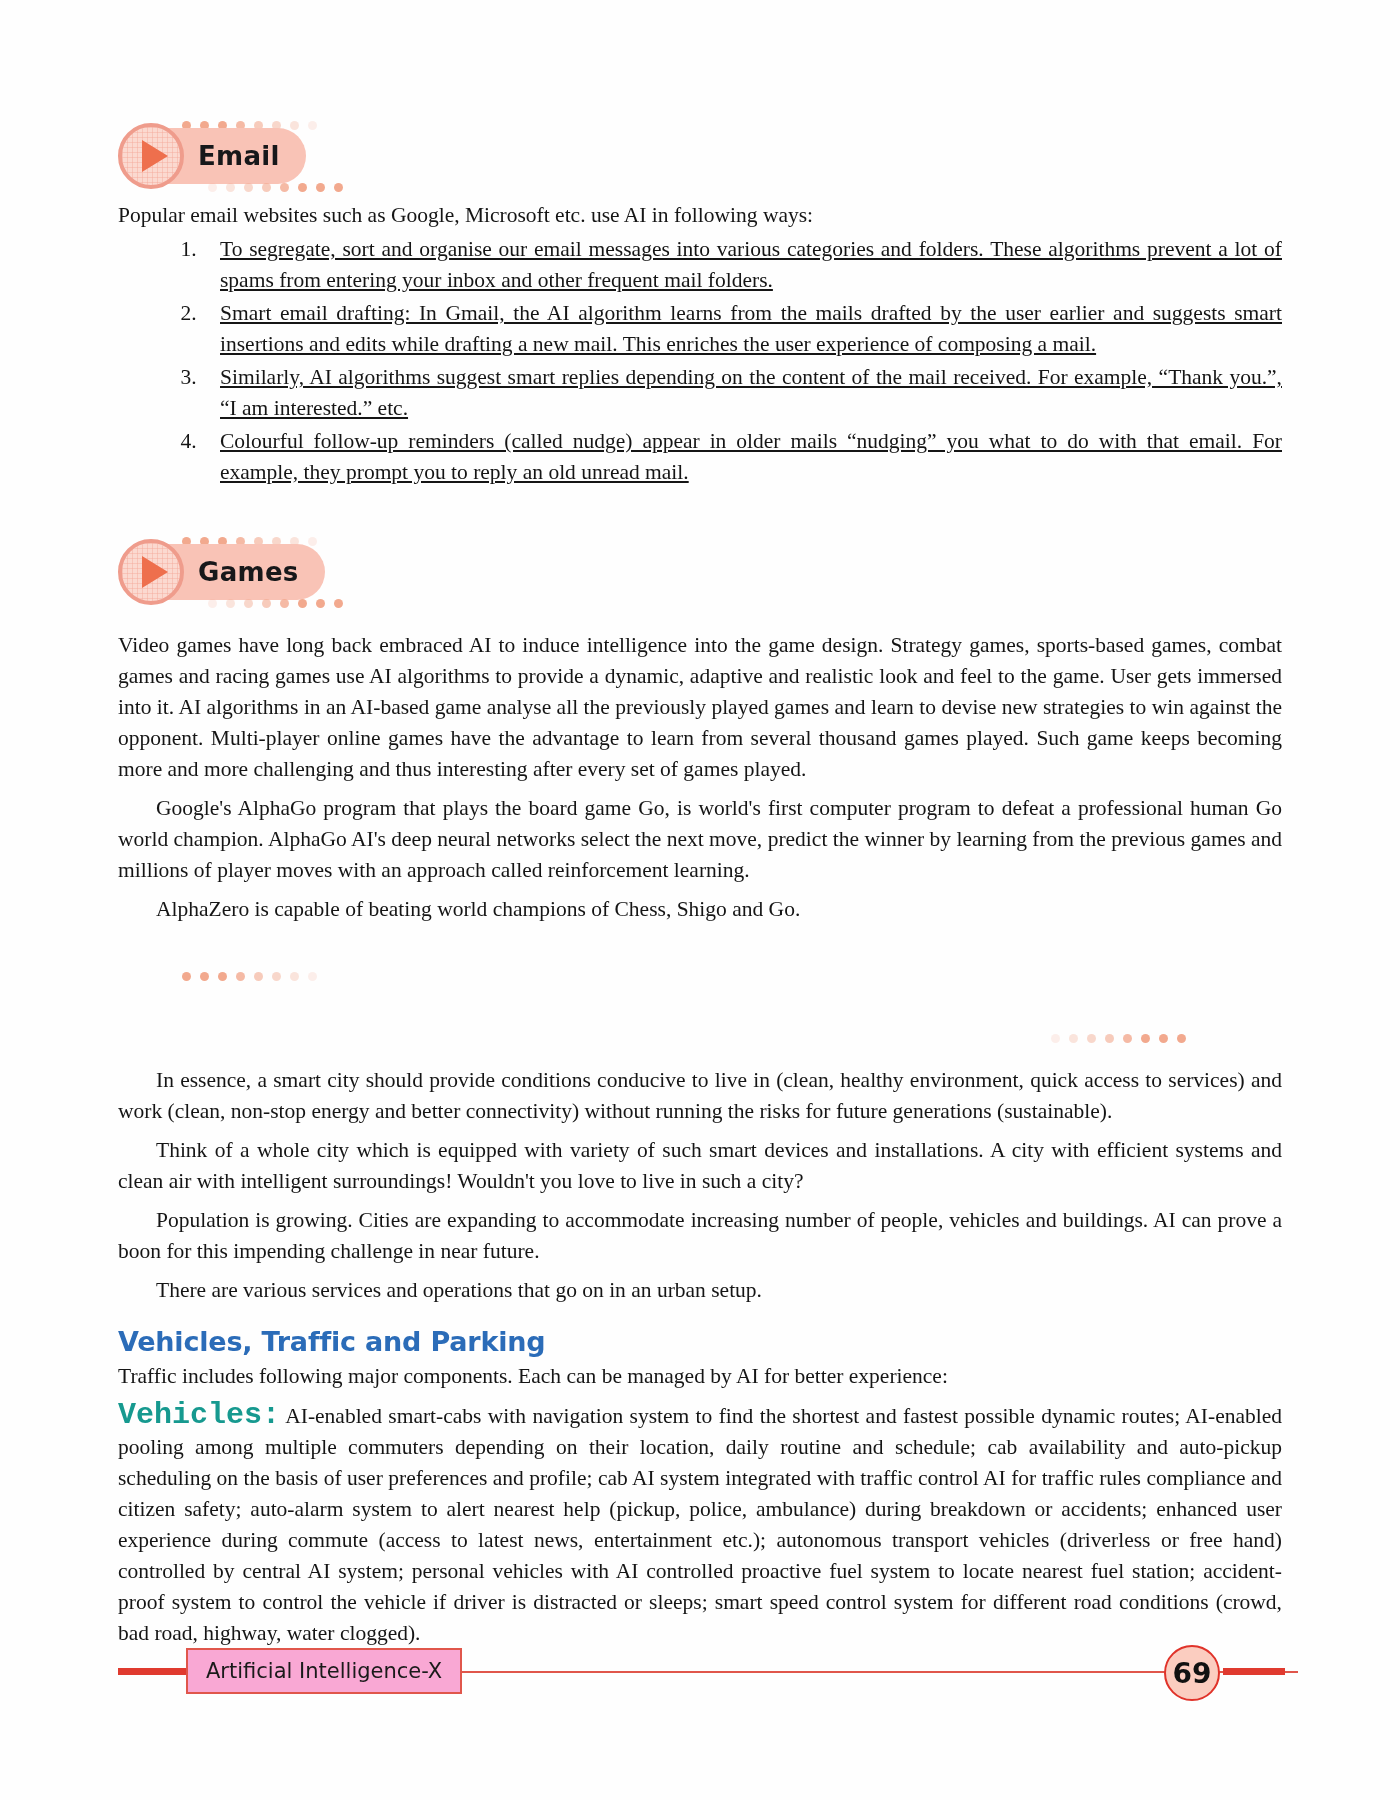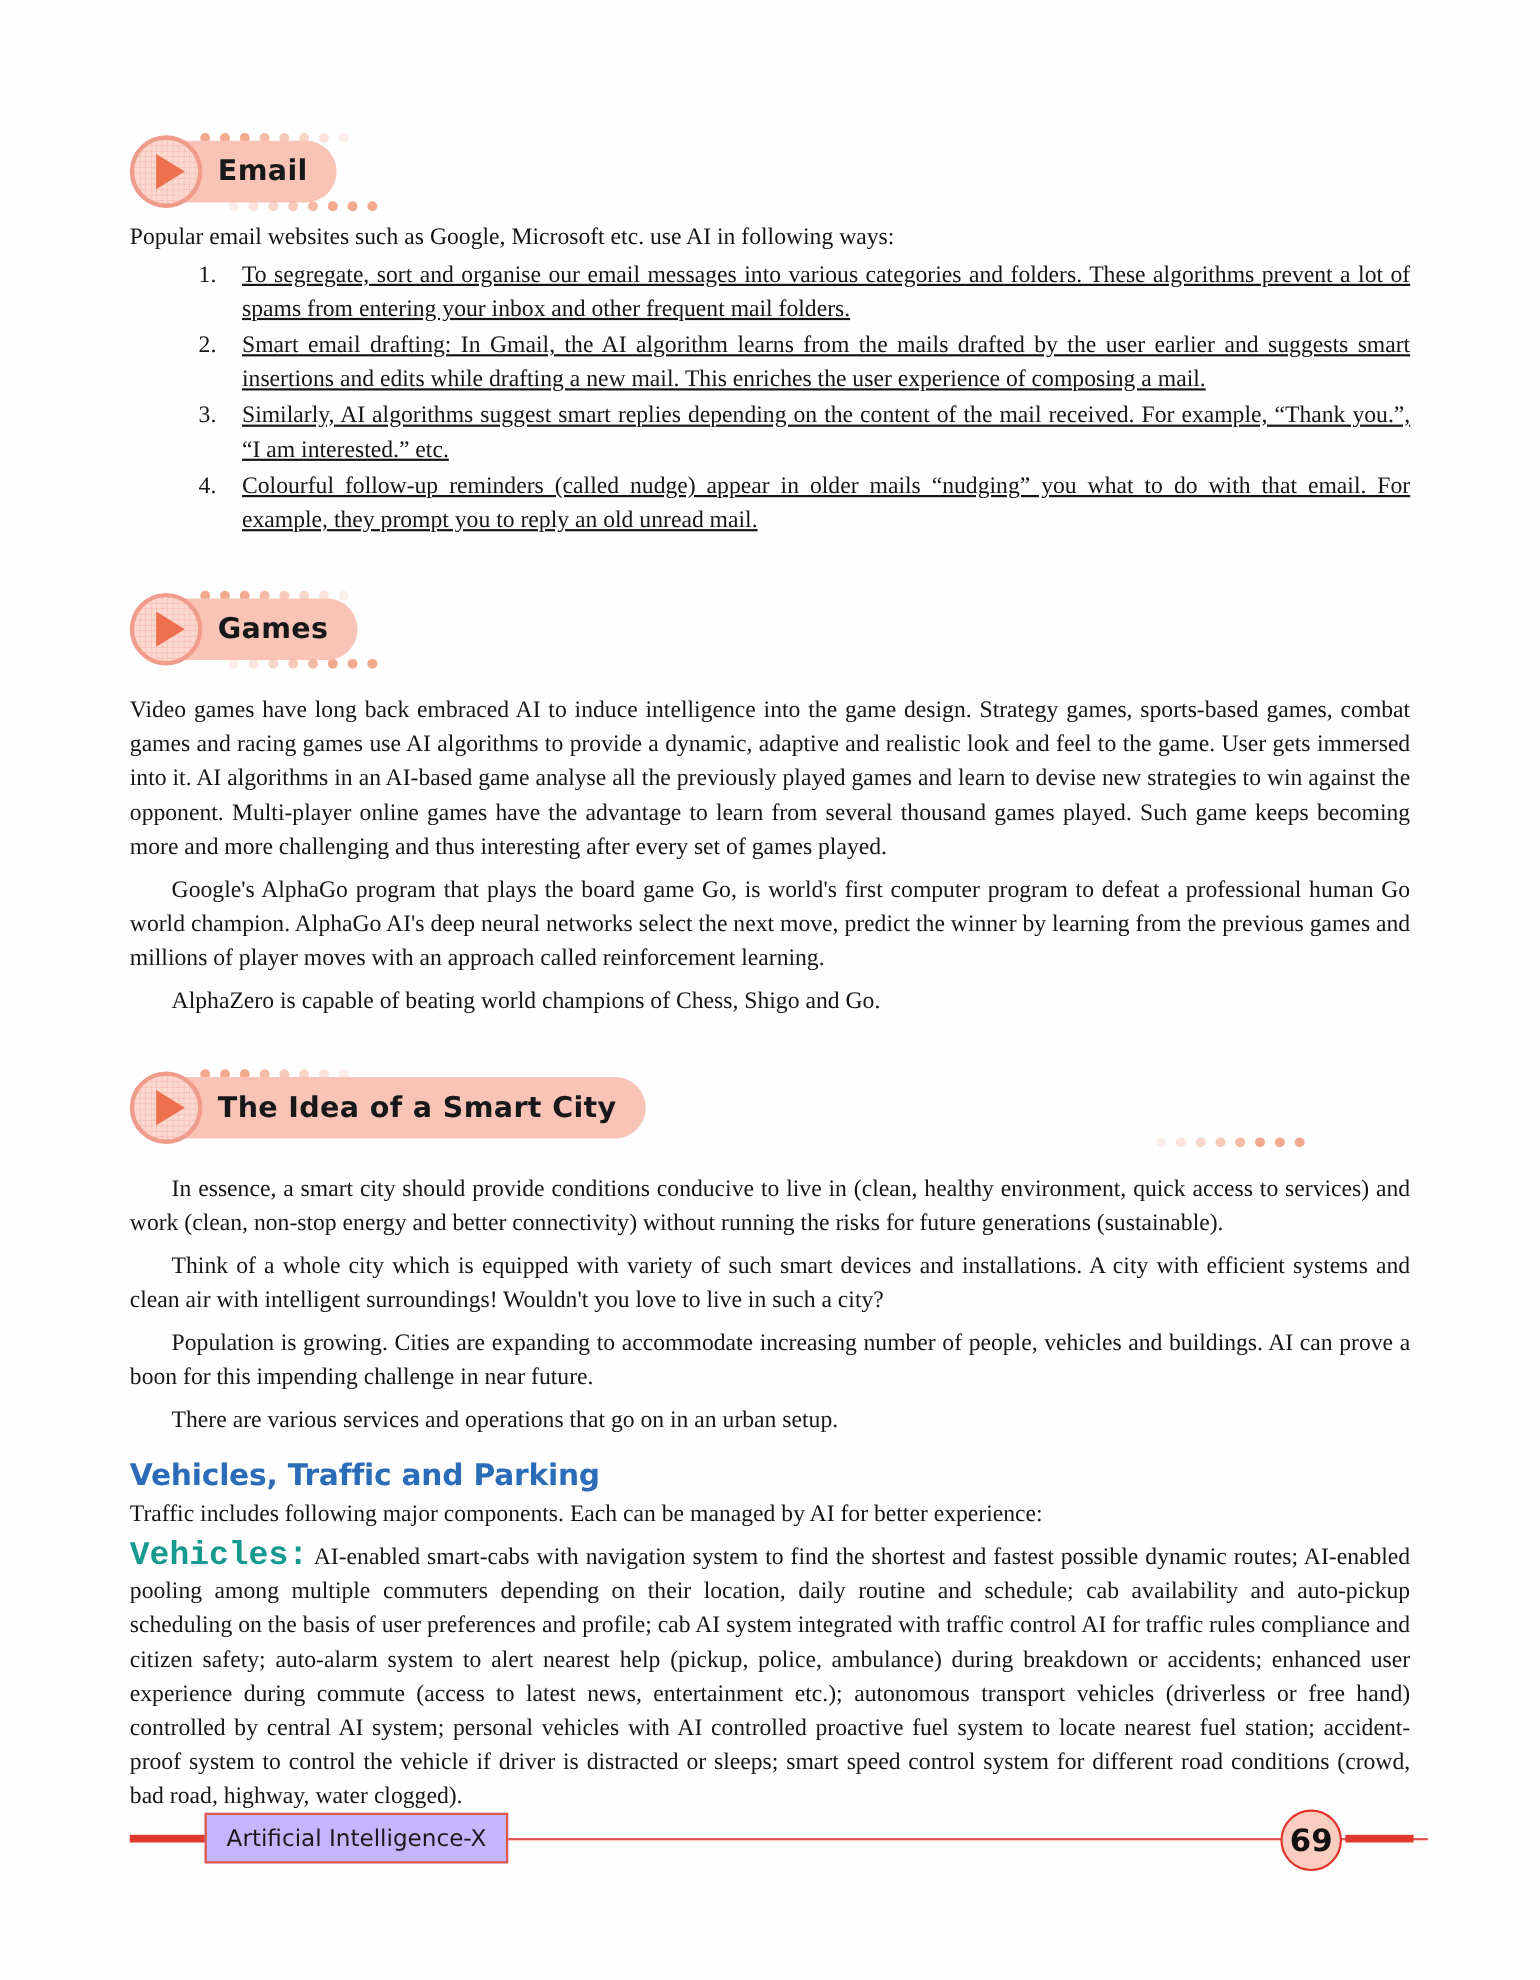--- a/index.html
+++ b/index.html
@@ -183,21 +183,21 @@
     top: 20px;
     width: 62px;
     height: 7px;
     background: #e03a2f;
   }
   .footer-box {
     position: absolute;
     left: 68px;
     top: 0px;
     height: 46px;
-    background: #c4b5fd;
+    background: #f9a8d4;
     border: 2px solid #e0564b;
     display: flex;
     align-items: center;
     padding: 0 18px;
     box-sizing: border-box;
   }
   .footer-box span {
     font-family: "DejaVu Sans", sans-serif;
     font-size: 21px;
     color: #1a1a1a;
@@ -311,26 +311,20 @@
       <div class="dots-top">
         <i class="dot"></i>
           <i class="dot"></i>
           <i class="dot"></i>
           <i class="dot" style="opacity:.8"></i>
           <i class="dot" style="opacity:.6"></i>
           <i class="dot" style="opacity:.45"></i>
           <i class="dot" style="opacity:.3"></i>
           <i class="dot" style="opacity:.18"></i>
       </div>
-      <div class="badge">
-        <div class="badge-circle">
-          <div class="play-tri"></div>
-        </div>
-        <div class="badge-label">The Idea of a Smart City</div>
-      </div>
       <div class="dots-bottom" style="left:auto;right:96px;">
         <i class="dot" style="opacity:.18"></i>
           <i class="dot" style="opacity:.3"></i>
           <i class="dot" style="opacity:.45"></i>
           <i class="dot" style="opacity:.6"></i>
           <i class="dot" style="opacity:.8"></i>
           <i class="dot"></i>
           <i class="dot"></i>
           <i class="dot"></i>
       </div>

